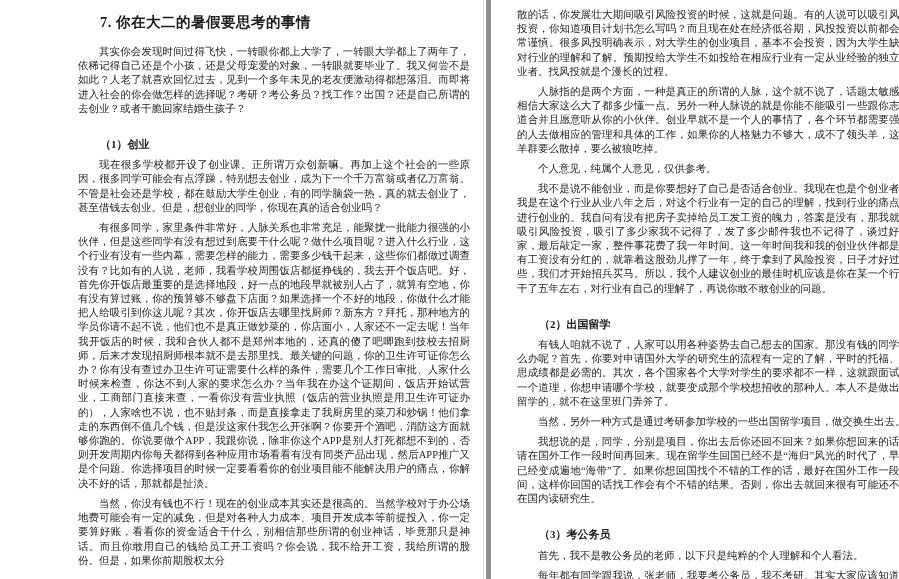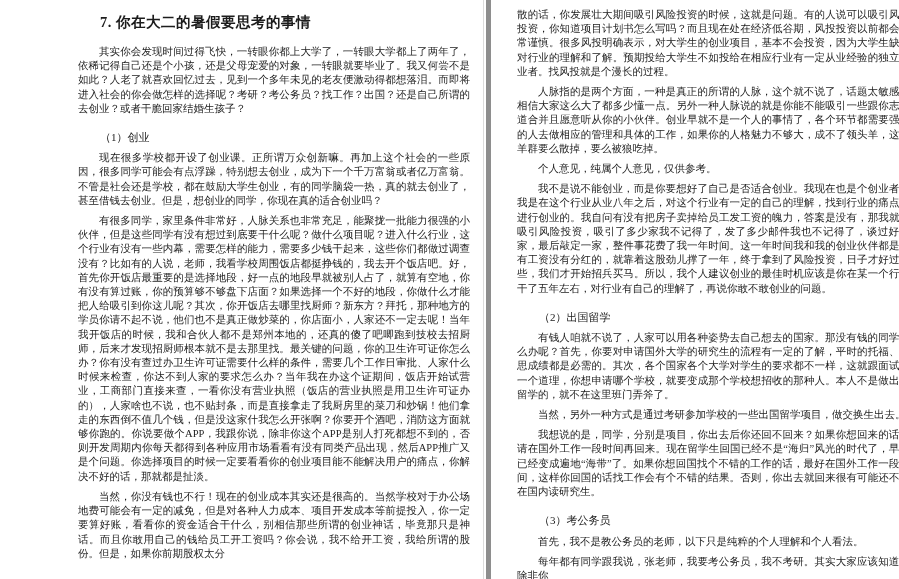--- a/index.html
+++ b/index.html
@@ -53,22 +53,22 @@
     text-align: justify;
     text-justify: inter-ideograph;
     text-indent: 2em;
     margin: 0 0 6px 0;
   }
   .para.cont {
     text-indent: 0;
   }
   .heading {
     font-size: 11px;
-    font-weight: normal;
-    margin: 14px 0 7px 0;
+    font-weight: bold;
+    margin: 21px 0 7px 0;
     text-indent: 2em;
     line-height: 14.2px;
   }
 </style>
 </head>
 <body>
 
 <div class="spread">
   <section class="page left">
     <h2 class="page-title">7. 你在大二的暑假要思考的事情</h2>

